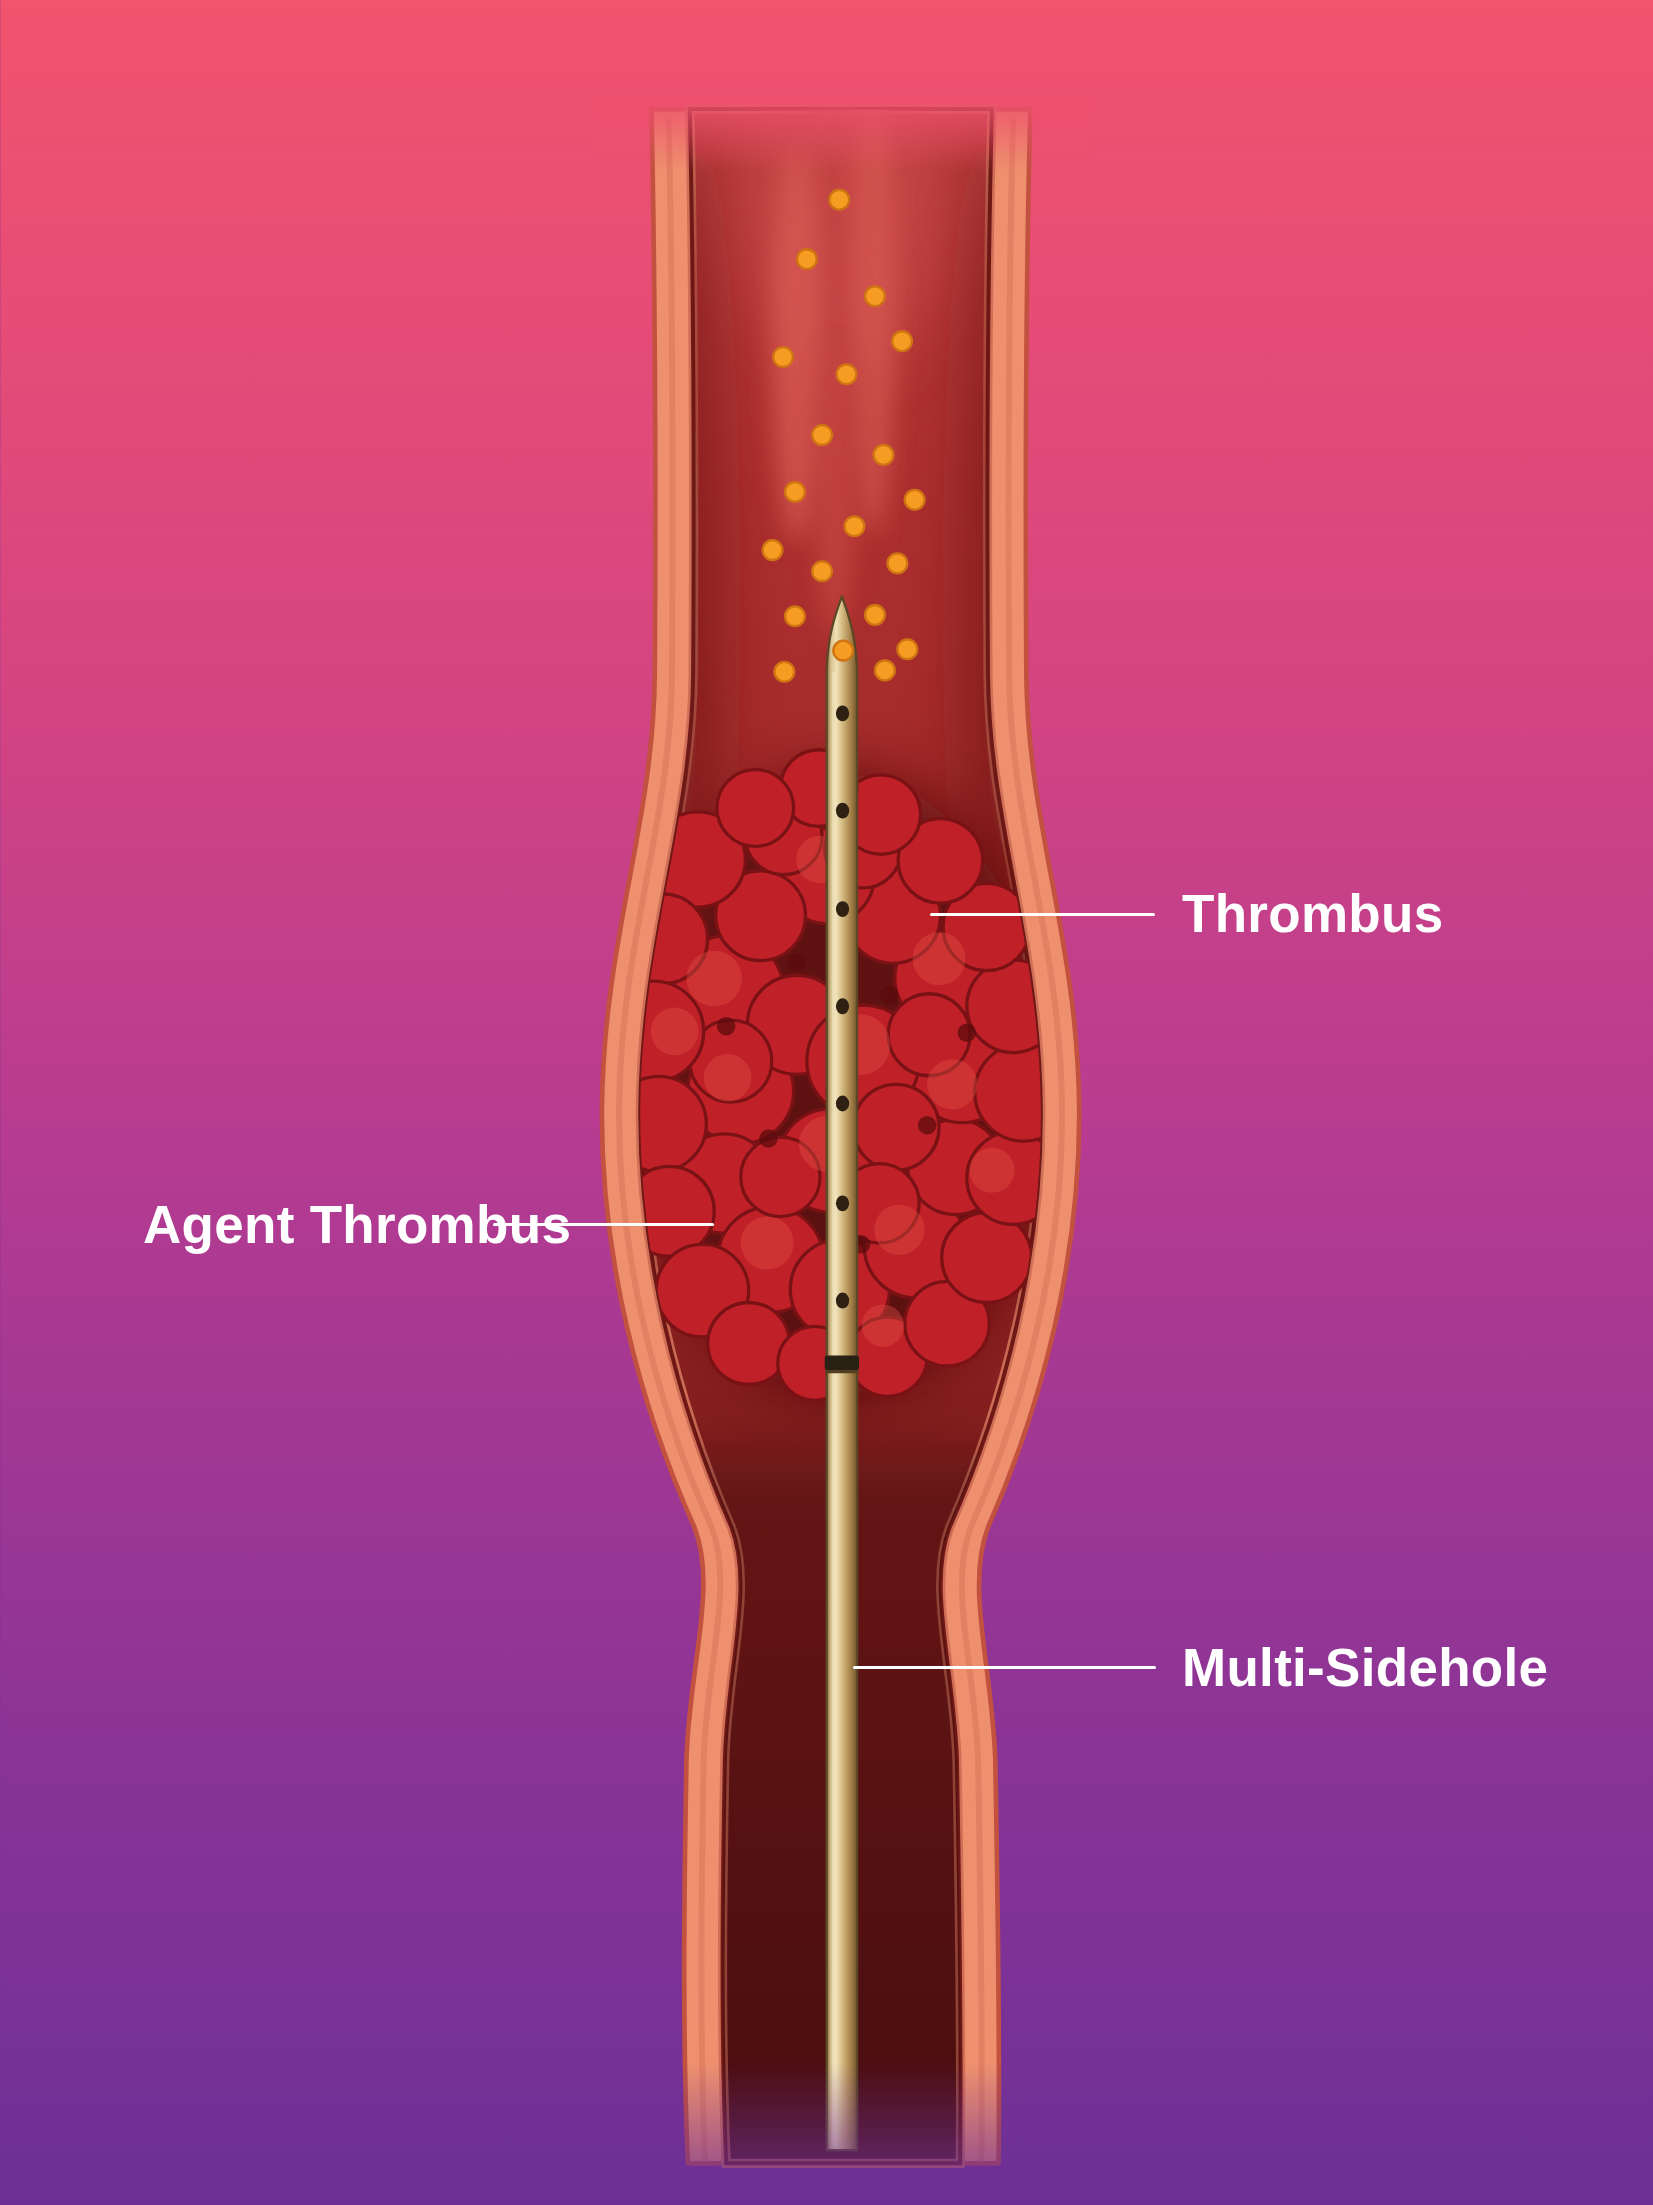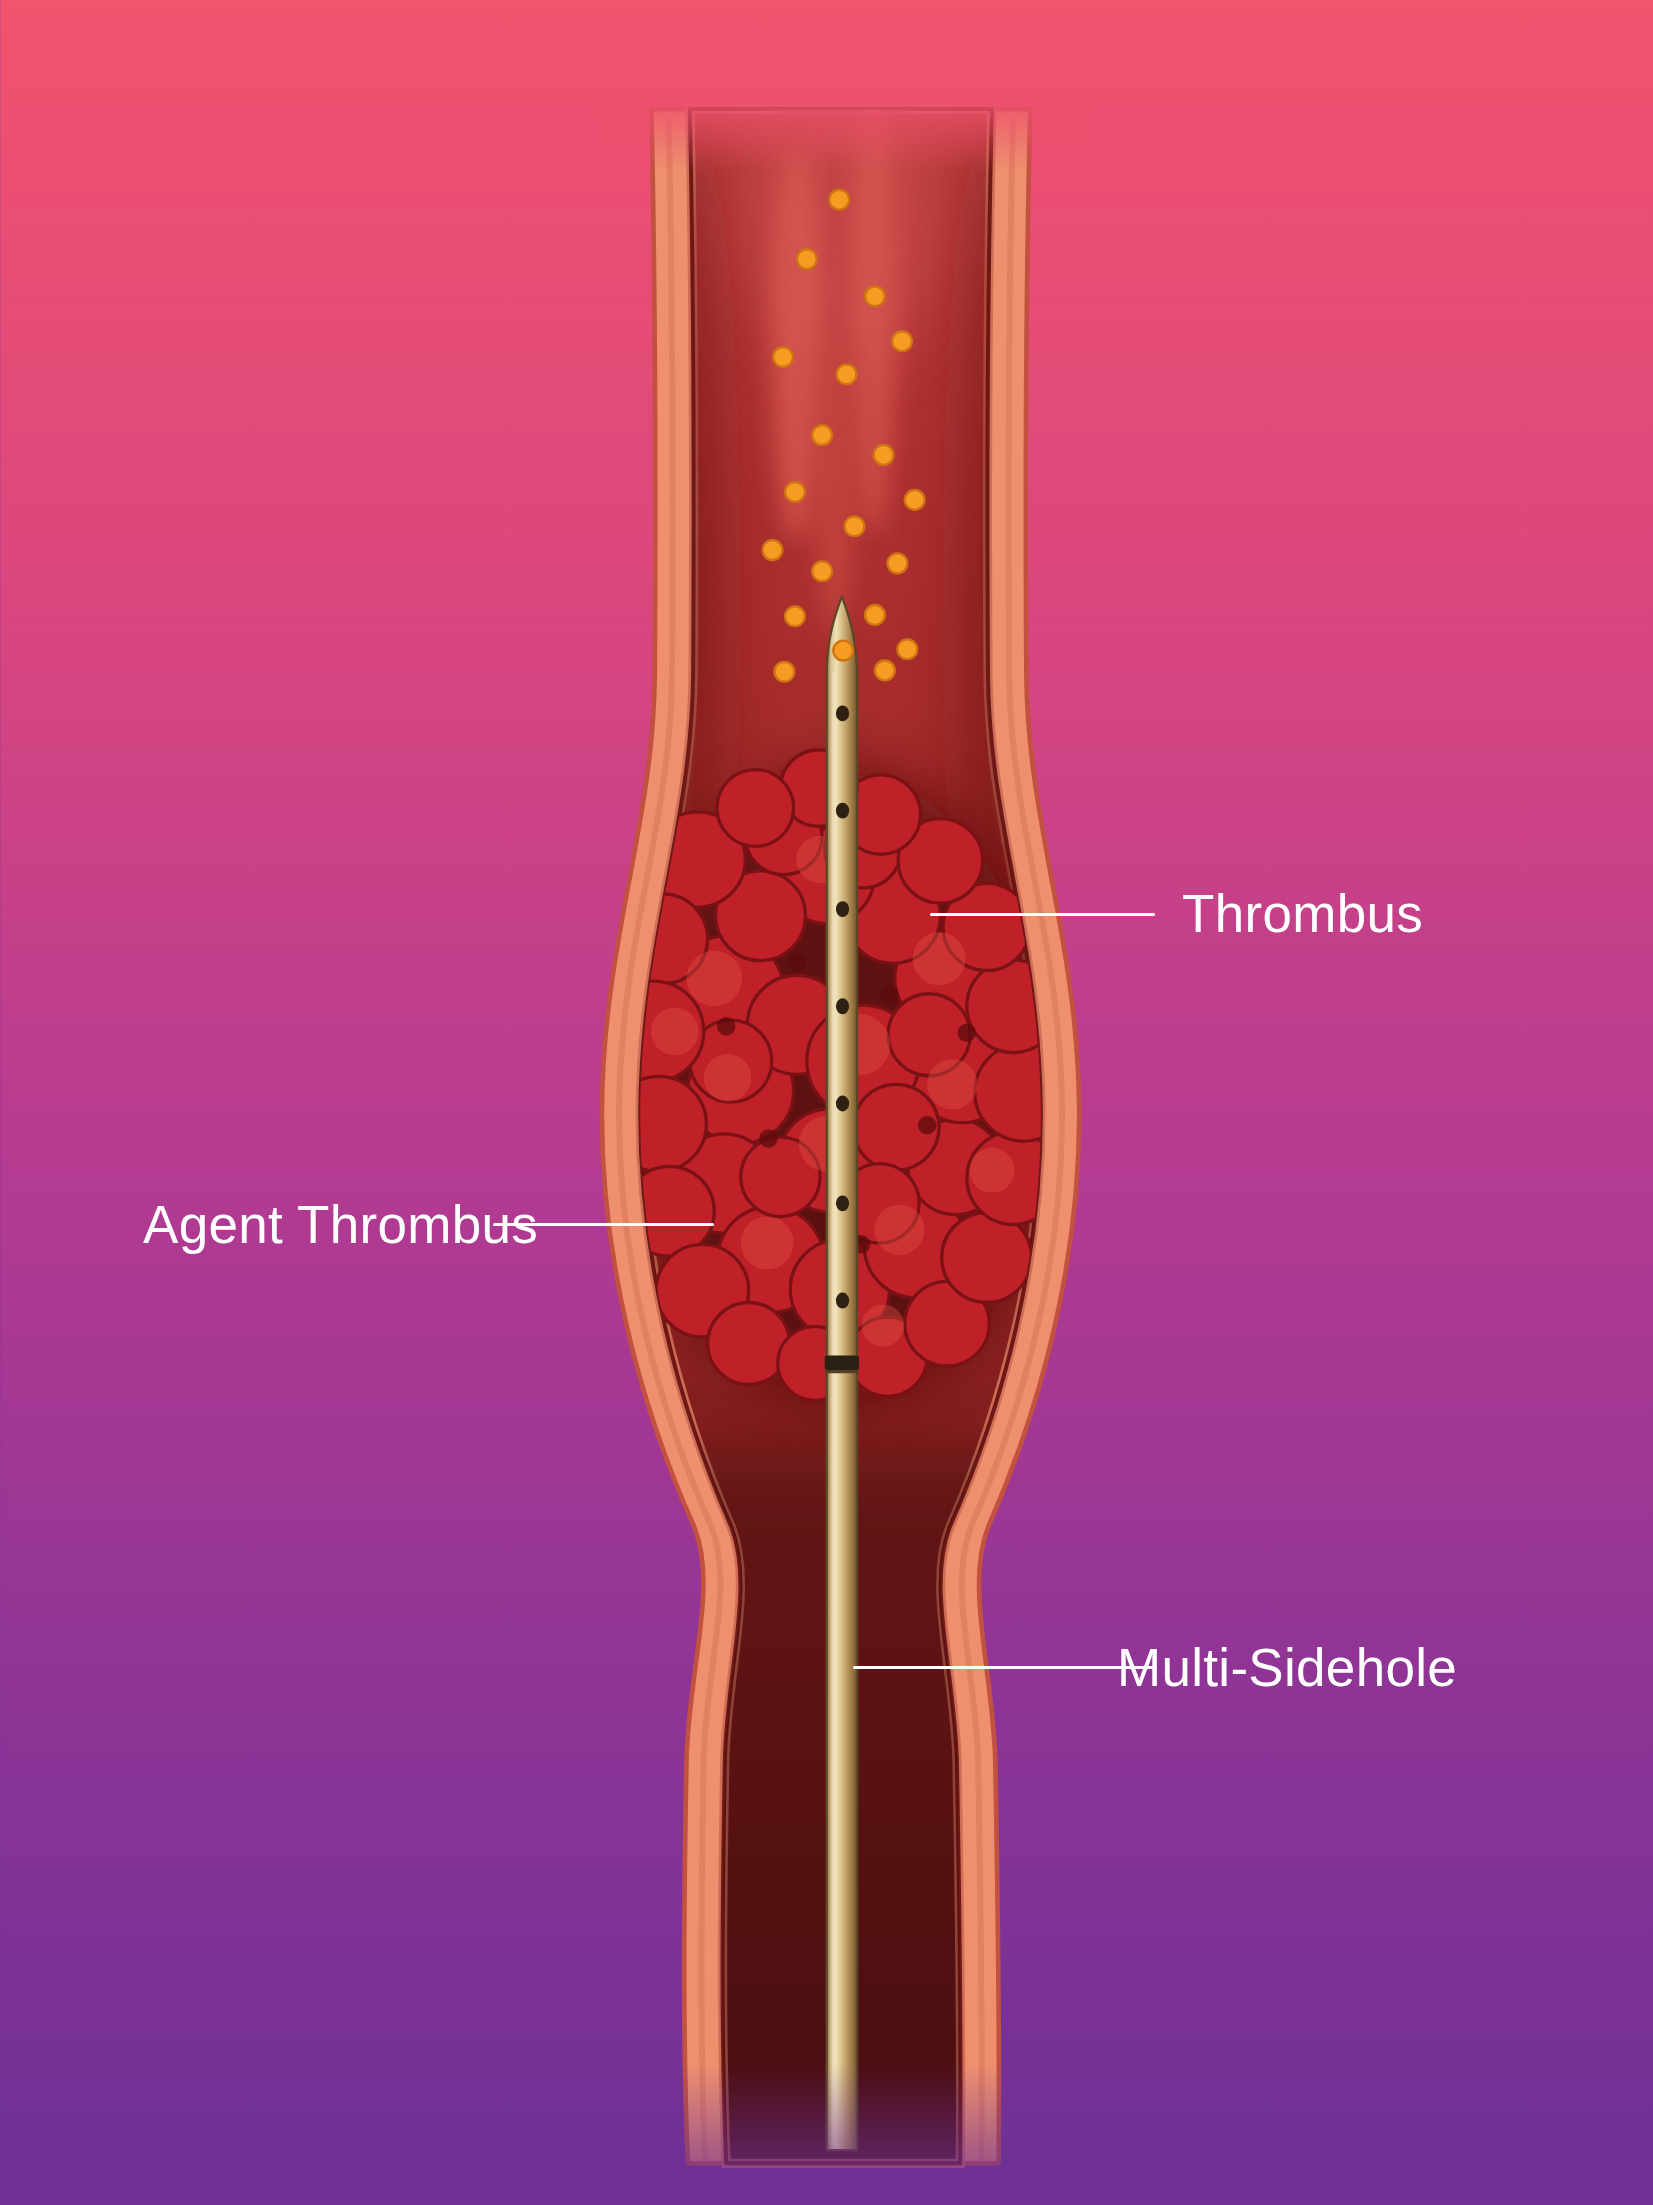--- a/index.html
+++ b/index.html
@@ -7,21 +7,21 @@
     position:relative;
     width:1654px;height:2205px;
     overflow:hidden;
     font-family:"Liberation Sans",sans-serif;
   }
   .canvas > svg{position:absolute;left:0;top:0;}
   .label{
     position:absolute;
     color:#ffffff;
     font-size:53px;
-    font-weight:400;
+    font-weight:700;
     line-height:1.17;
     letter-spacing:0.3px;
     white-space:nowrap;
   }
   .leader{
     position:absolute;
     height:3.3px;
     background:#ffffff;
     border-radius:2px;
   }
@@ -248,18 +248,18 @@
   <div class="leader" style="left:930px;top:913px;width:225px;"></div>
   <div class="leader" style="left:493px;top:1223px;width:221px;"></div>
   <div class="leader" style="left:853px;top:1666px;width:303px;"></div>
 
   <div class="label" style="left:1182px;top:883px;">Thrombus</div>
 
   <div class="label" style="left:143px;top:1194px;">
     <div>Agent Thrombus</div>
   </div>
 
-  <div class="label" style="left:1117px;top:1637px;">
+  <div class="label" style="left:1182px;top:1637px;">
     <div>Multi-Sidehole</div>
   </div>
 
 </div>
 
 
 </body></html>

